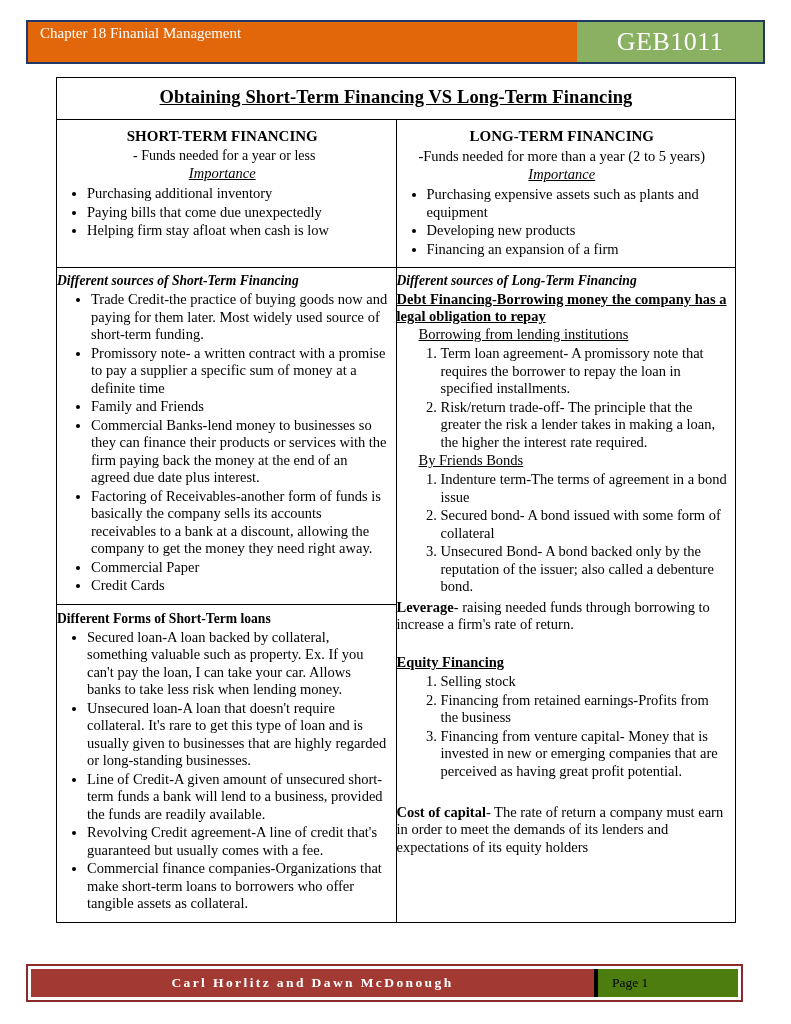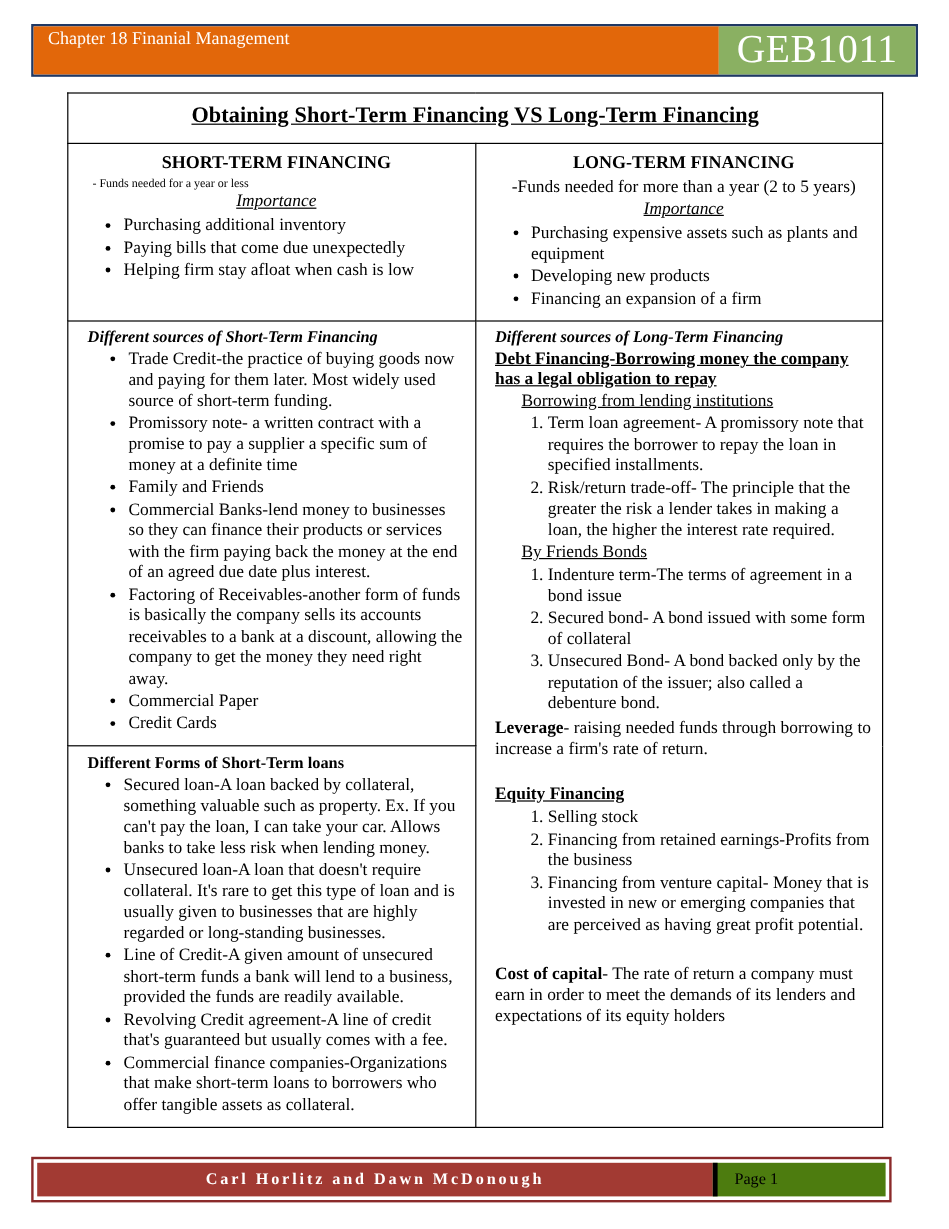--- a/index.html
+++ b/index.html
@@ -42,40 +42,40 @@
     font-size: 15.5px;
     line-height: 19px;
     letter-spacing: 0.2px;
   }
   .header-line2 {
     font-size: 15px;
     line-height: 19px;
   }
   .header-right {
     background: #8ab062;
-    width: 164px;
+    width: 186px;
     display: flex;
     align-items: center;
     justify-content: center;
     color: #ffffff;
-    font-size: 33px;
+    font-size: 26px;
     letter-spacing: 0.5px;
   }
 
   
   .doc-table {
     margin: 13px 0 0 30px;
     width: 680px;
     border-collapse: collapse;
     table-layout: fixed;
   }
   .doc-table td {
     border: 1px solid #000000;
     vertical-align: top;
-    padding: 4px 8px 8px 16px;
+    padding: 4px 8px 8px 0;
   }
 
   .title-cell {
     text-align: center;
     padding: 9px 0 11px 0 !important;
   }
   .doc-title {
     font-size: 18.5px;
     font-weight: bold;
     text-decoration: underline;
@@ -90,22 +90,23 @@
   }
   .sub-italic {
     text-align: center;
     font-style: italic;
     text-decoration: underline;
     font-size: 14.5px;
     margin: 1px 0 3px 0;
     font-family: Liberation Serif, serif;
   }
   .lead-line {
-    font-size: 10px;
+    font-size: 14px;
     margin: 0 0 0 0;
+    text-align: center;
   }
   .lead-line.dash {
     padding-left: 18px;
     text-indent: -14px;
   }
   .center-lead {
     text-align: center;
     font-size: 14.5px;
   }
 

